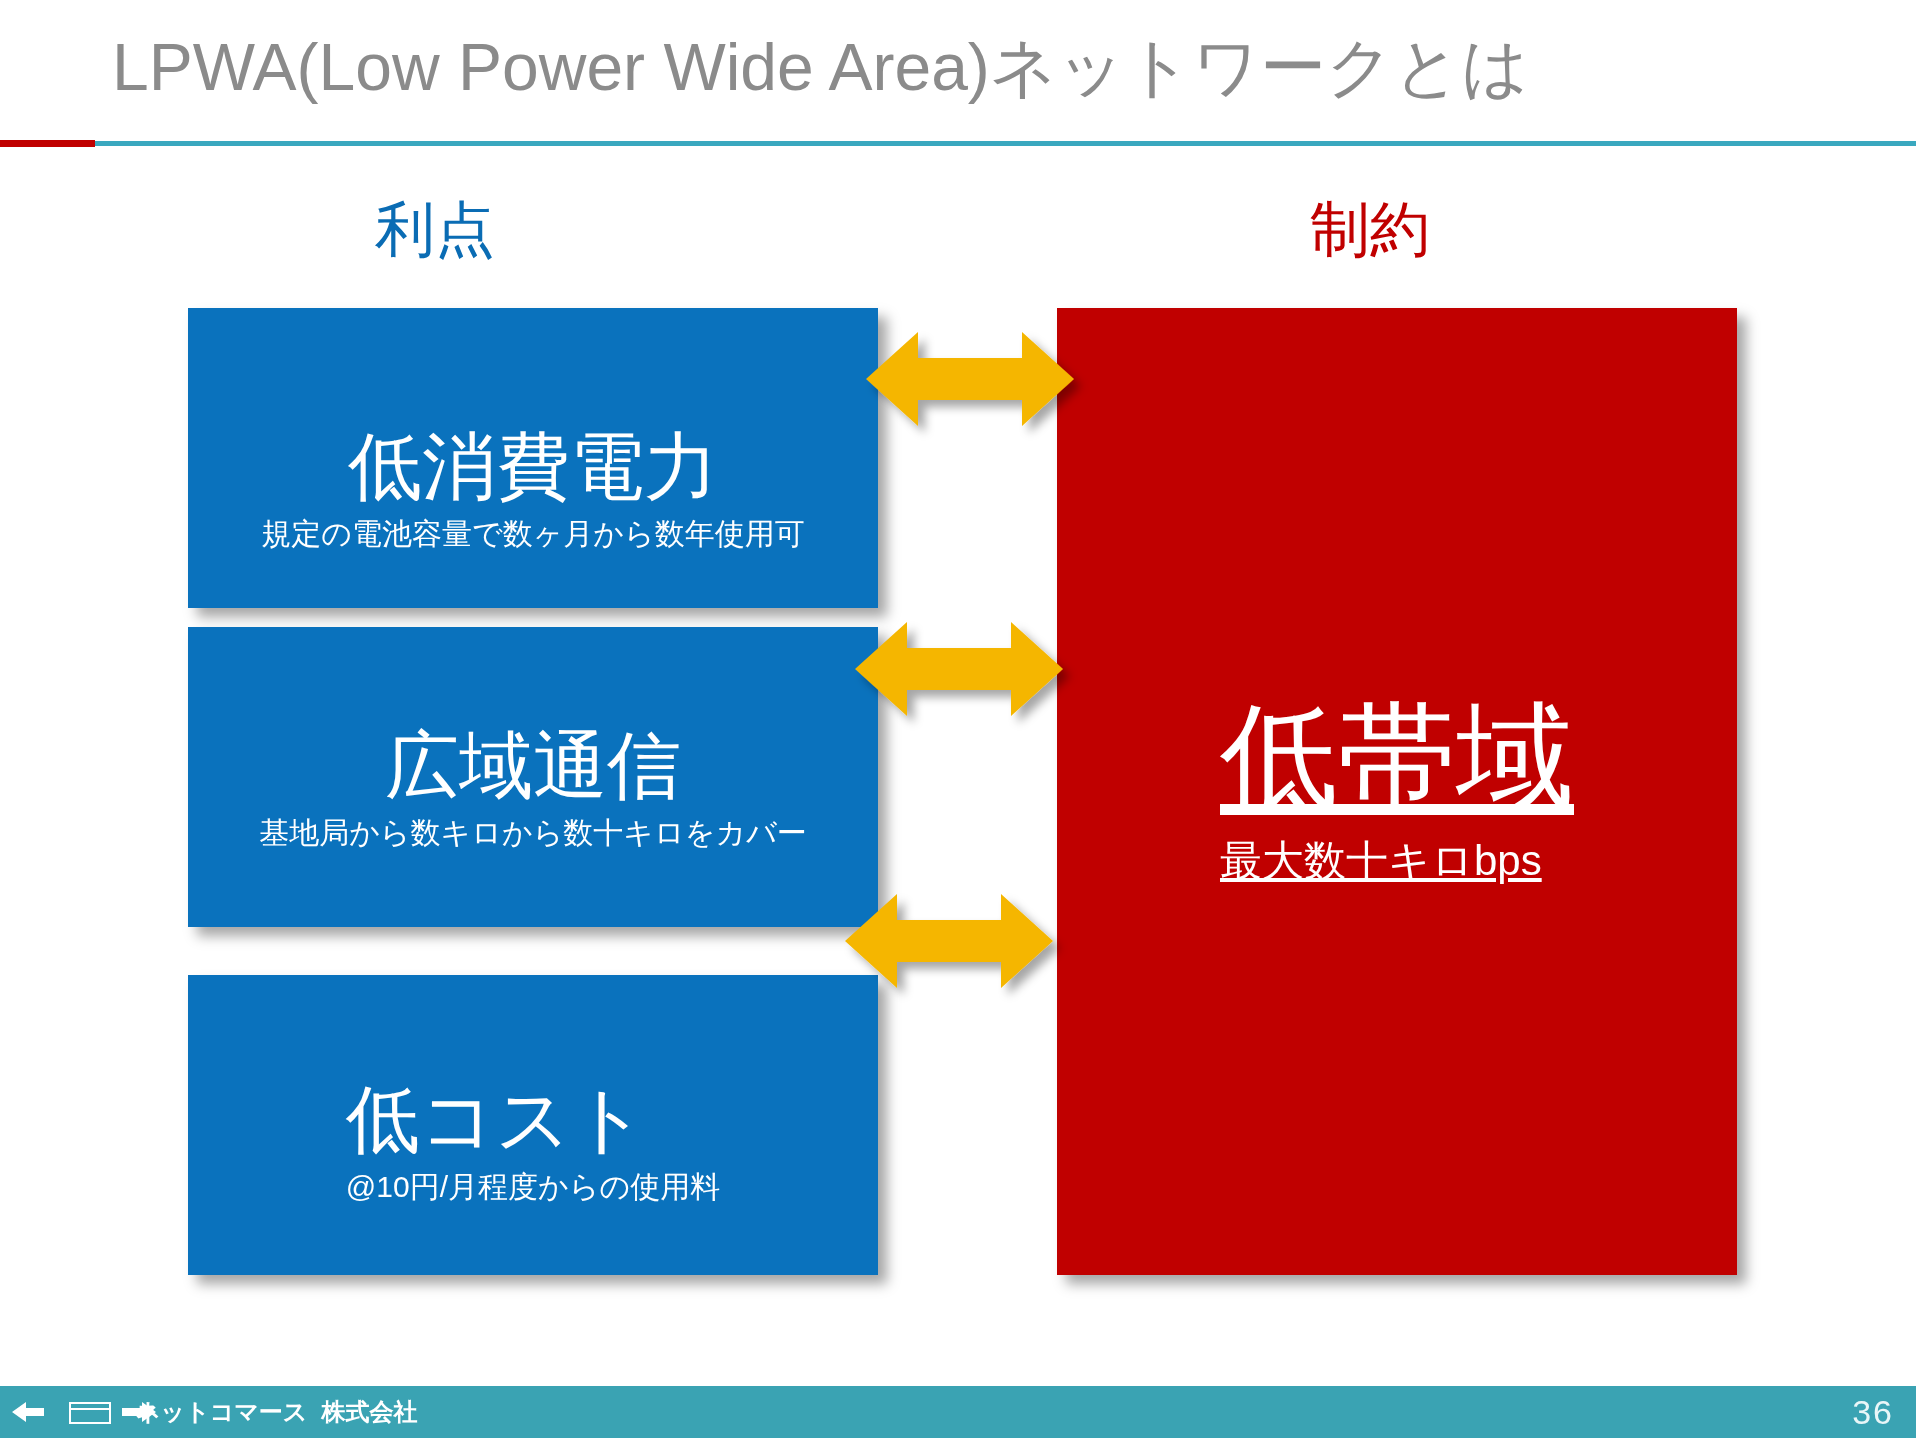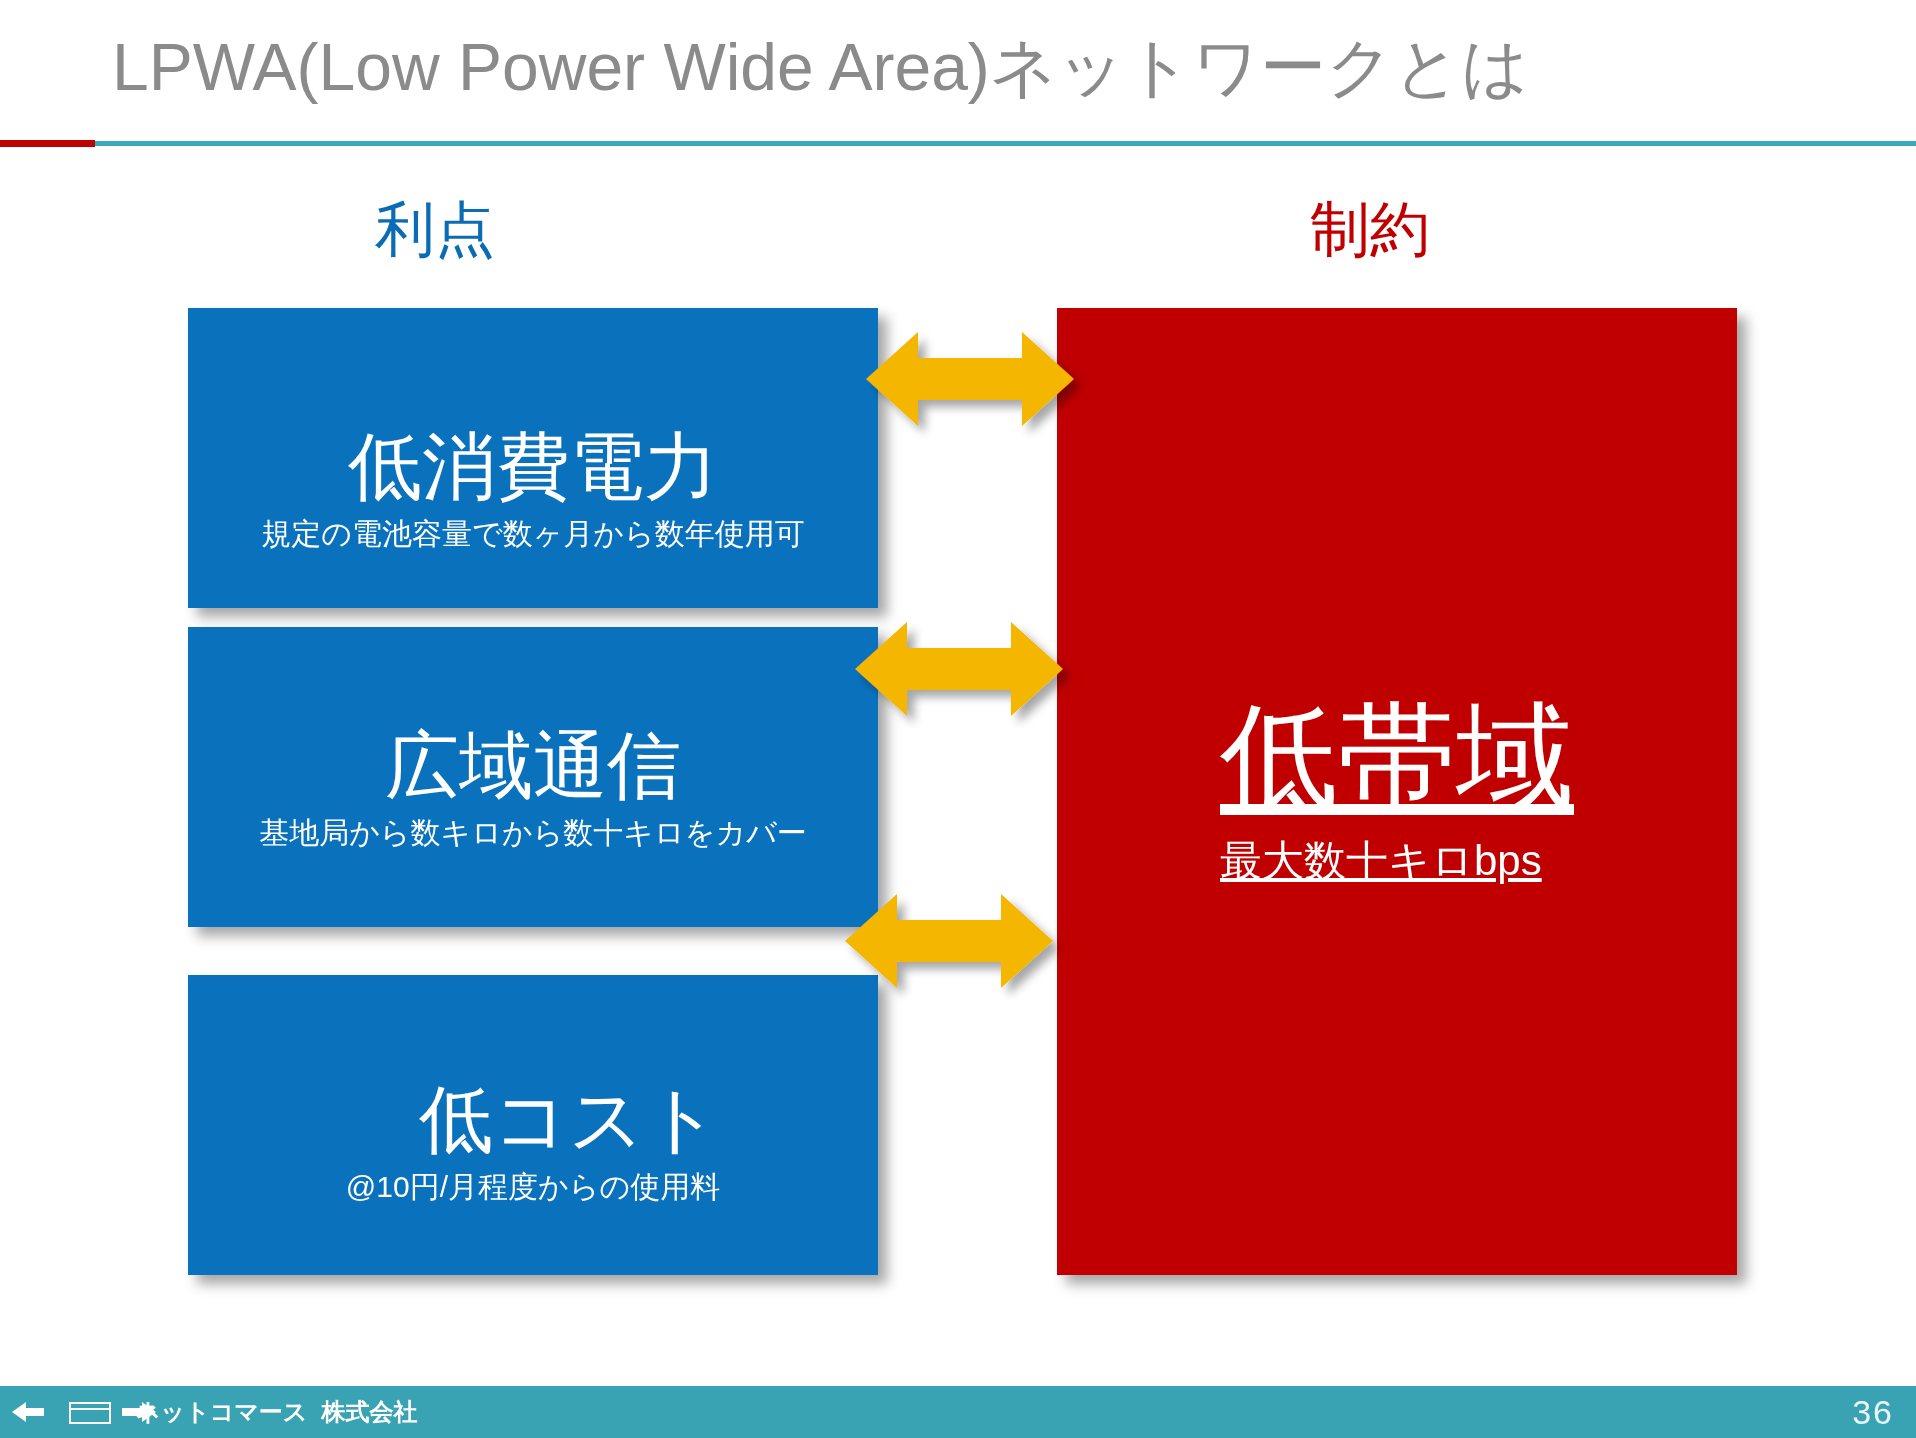--- a/index.html
+++ b/index.html
@@ -97,21 +97,21 @@
     line-height: 1.2;
     margin-top: 10px;
     font-weight: 400;
     white-space: nowrap;
   }
   #adv-1 { top: 308px;  height: 300px; }
   #adv-1 .inner { margin-top: 64px; text-align: center; }
   #adv-2 { top: 627px;  height: 300px; }
   #adv-2 .inner { margin-top: 24px; text-align: center; }
   #adv-3 { top: 975px;  height: 300px; }
-  #adv-3 .inner { margin-top: 36px; text-align: right; }
+  #adv-3 .inner { margin-top: 36px; text-align: left; }
 
   
   .con-box {
     position: absolute;
     left: 1057px;
     top: 308px;
     width: 680px;
     height: 967px;
     background: #c00000;
     box-shadow: 9px 9px 12px rgba(0,0,0,0.35);

